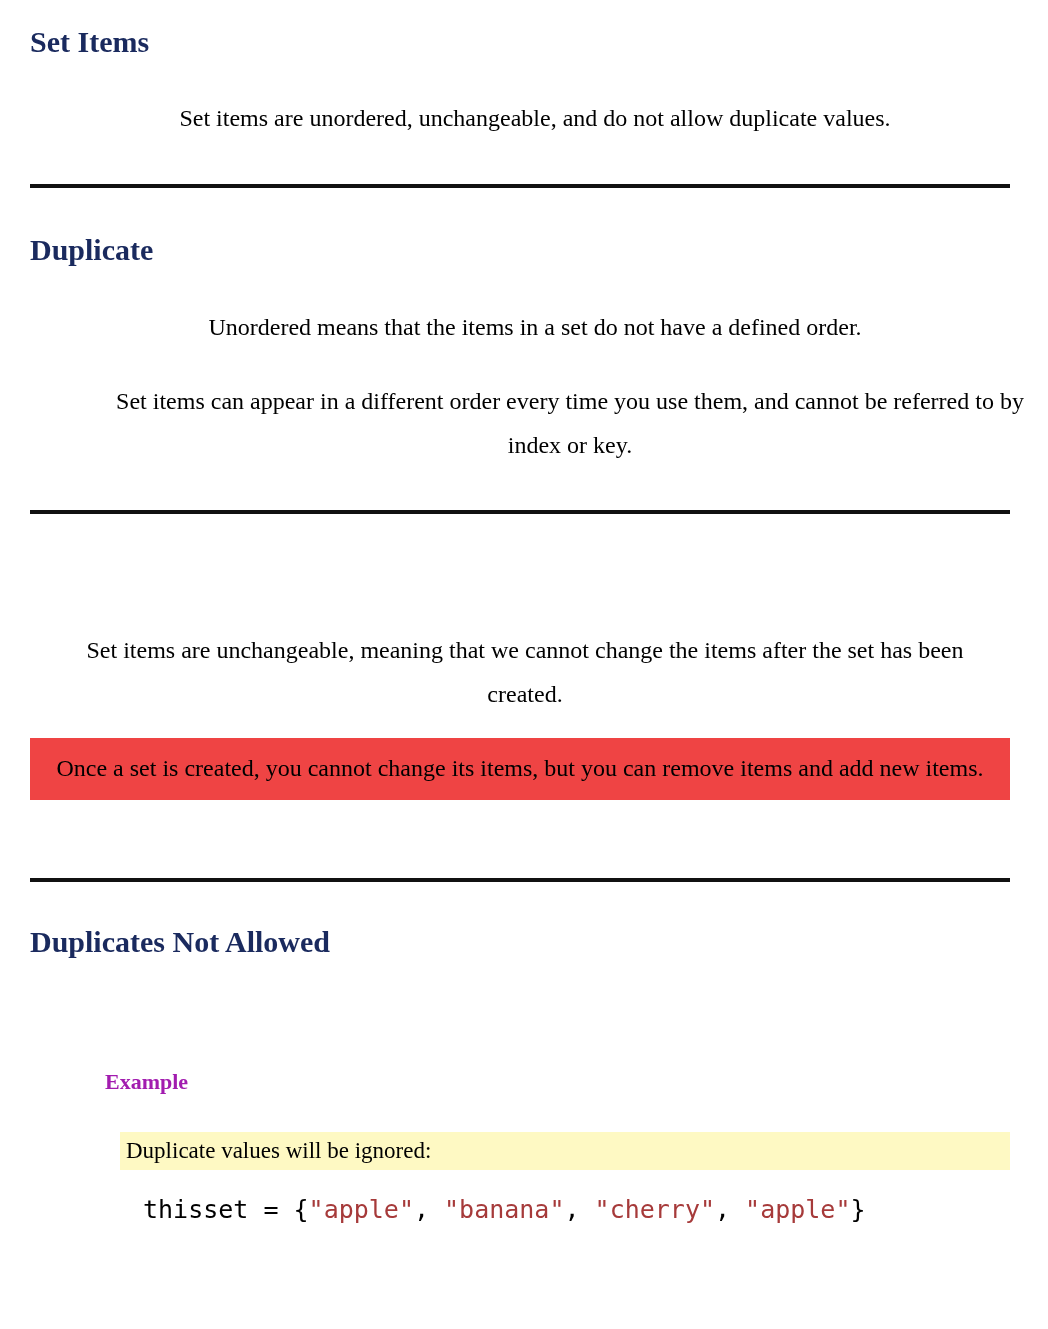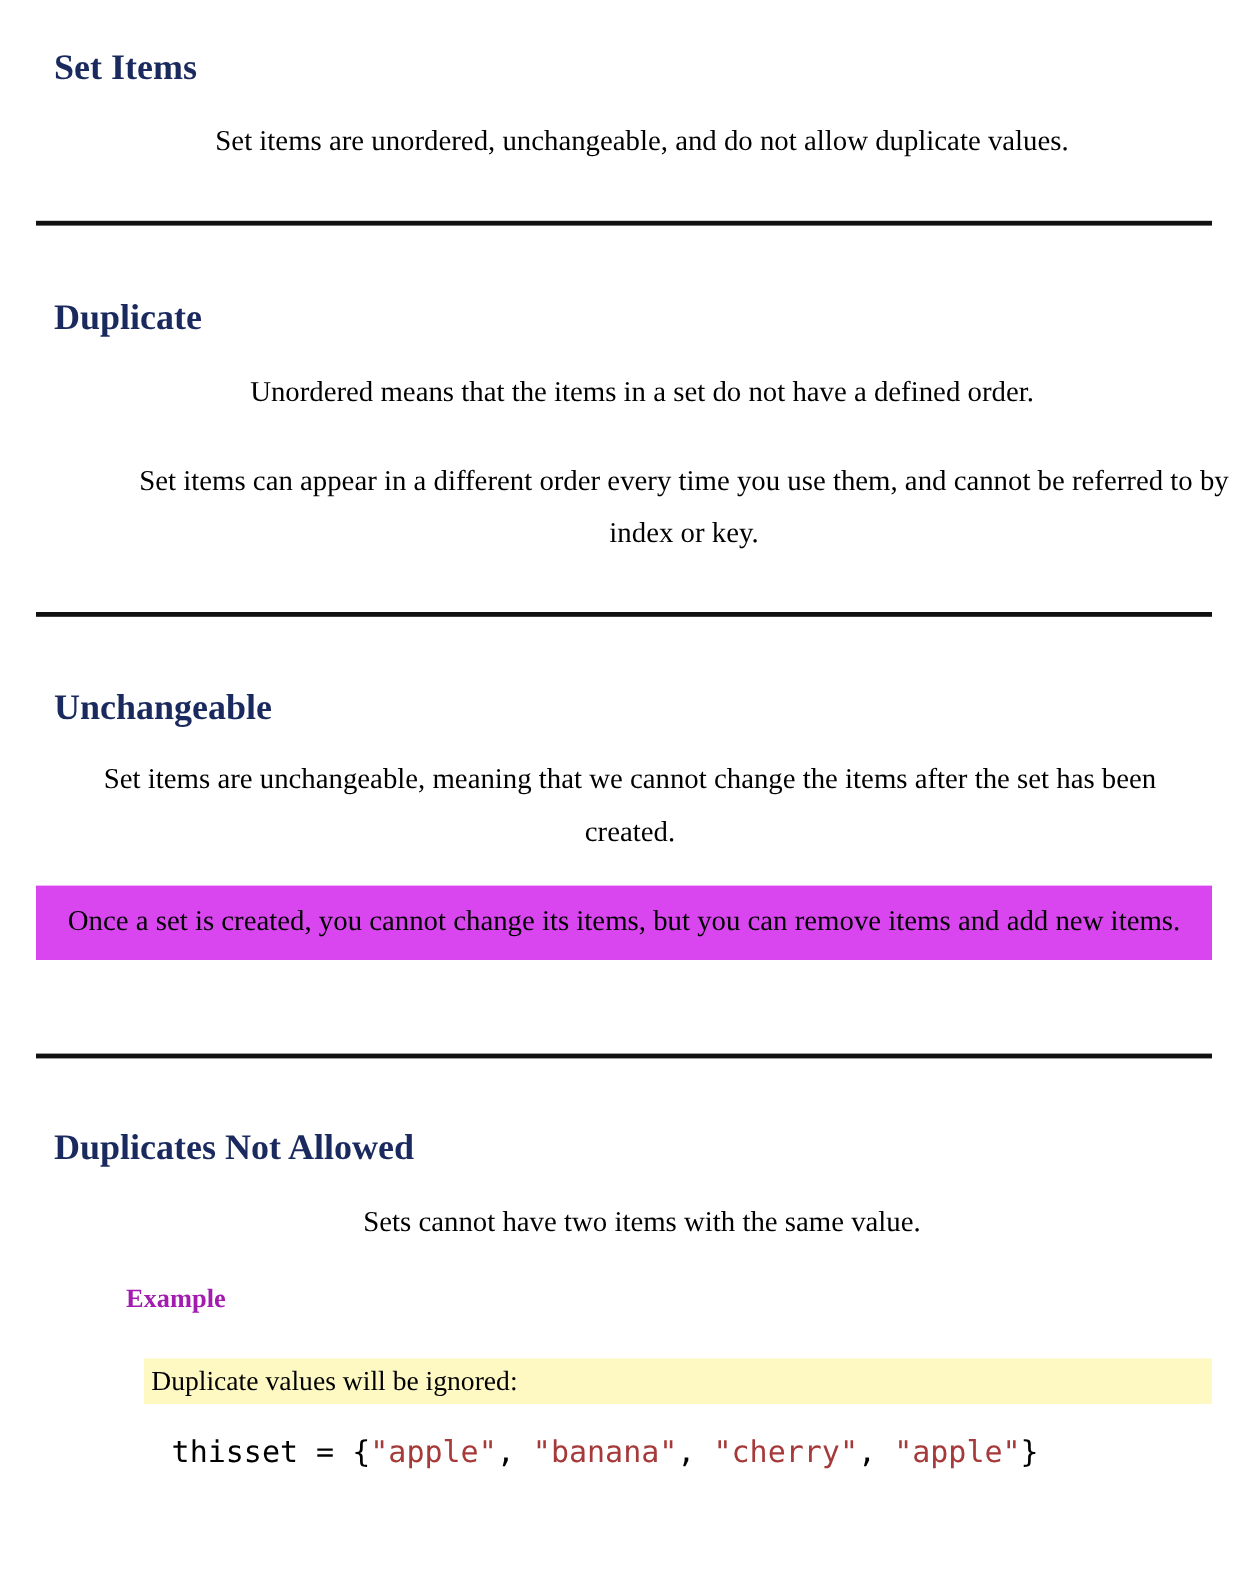--- a/index.html
+++ b/index.html
@@ -23,21 +23,21 @@
     position: relative;
   }
 
   
   .h2 {
     font-family: "Liberation Serif", "DejaVu Serif", serif;
     font-weight: bold;
     font-size: 30px;
     line-height: 1.1;
     color: #1a2a5e;
-    margin: 15px;
+    margin: 0;
     padding: 0;
   }
   .h3 {
     font-family: "Liberation Serif", "DejaVu Serif", serif;
     font-weight: bold;
     font-size: 22px;
     line-height: 1.1;
     color: #a21caf;
     margin: 0;
     padding: 0;
@@ -63,21 +63,21 @@
     border: 0;
     border-top: 4px solid #111111;
     margin: 0;
   }
 
   
   .note {
     position: absolute;
     left: 30px;
     width: 980px;
-    background: #d946ef;
+    background: #ef4444;
     box-sizing: border-box;
     padding: 8px 4px 10px 4px;
   }
   .note .para { font-size: 24px; line-height: 1.85; }
 
   
   .code-caption {
     position: absolute;
     left: 120px;
     width: 890px;
@@ -118,33 +118,31 @@
   <hr class="rule" style="top:184px;">
 
   <h2 class="h2 abs" style="left:30px; top:233px;">Duplicate</h2>
 
   <p class="para abs" style="left:60px; top:305px; width:950px;">Unordered means that the items in a set do not have a defined order.</p>
 
   <p class="para abs" style="left:60px; top:379px; width:948px;margin-left:36px;">Set items can appear in a different order every time you use them, and cannot be referred to by index or key.</p>
 
   <hr class="rule" style="top:510px;">
 
-  <h2 class="h2 abs" style="left:30px; top:558px;">Unchangeable</h2>
 
   <p class="para abs" style="left:60px; top:628px; width:930px;">Set items are unchangeable, meaning that we cannot change the items after the set has been created.</p>
 
   <div class="note" style="top:738px;">
     <p class="para">Once a set is created, you cannot change its items, but you can remove items and add new items.</p>
   </div>
 
   <hr class="rule" style="top:878px;">
 
   <h2 class="h2 abs" style="left:30px; top:925px;">Duplicates Not Allowed</h2>
 
-  <p class="para abs" style="left:60px; top:997px; width:950px;">Sets cannot have two items with the same value.</p>
 
   <h3 class="h3 abs" style="left:105px; top:1070px;">Example</h3>
 
   <div class="code-caption" style="top:1132px;">
     <span>Duplicate values will be ignored:</span>
   </div>
 
   <div class="code-block" style="top:1192px;"><span>thisset = {</span><span class="tok-str">"apple"</span><span>, </span><span class="tok-str">"banana"</span><span>, </span><span class="tok-str">"cherry"</span><span>, </span><span class="tok-str">"apple"</span><span>}</span></div>
 
 

